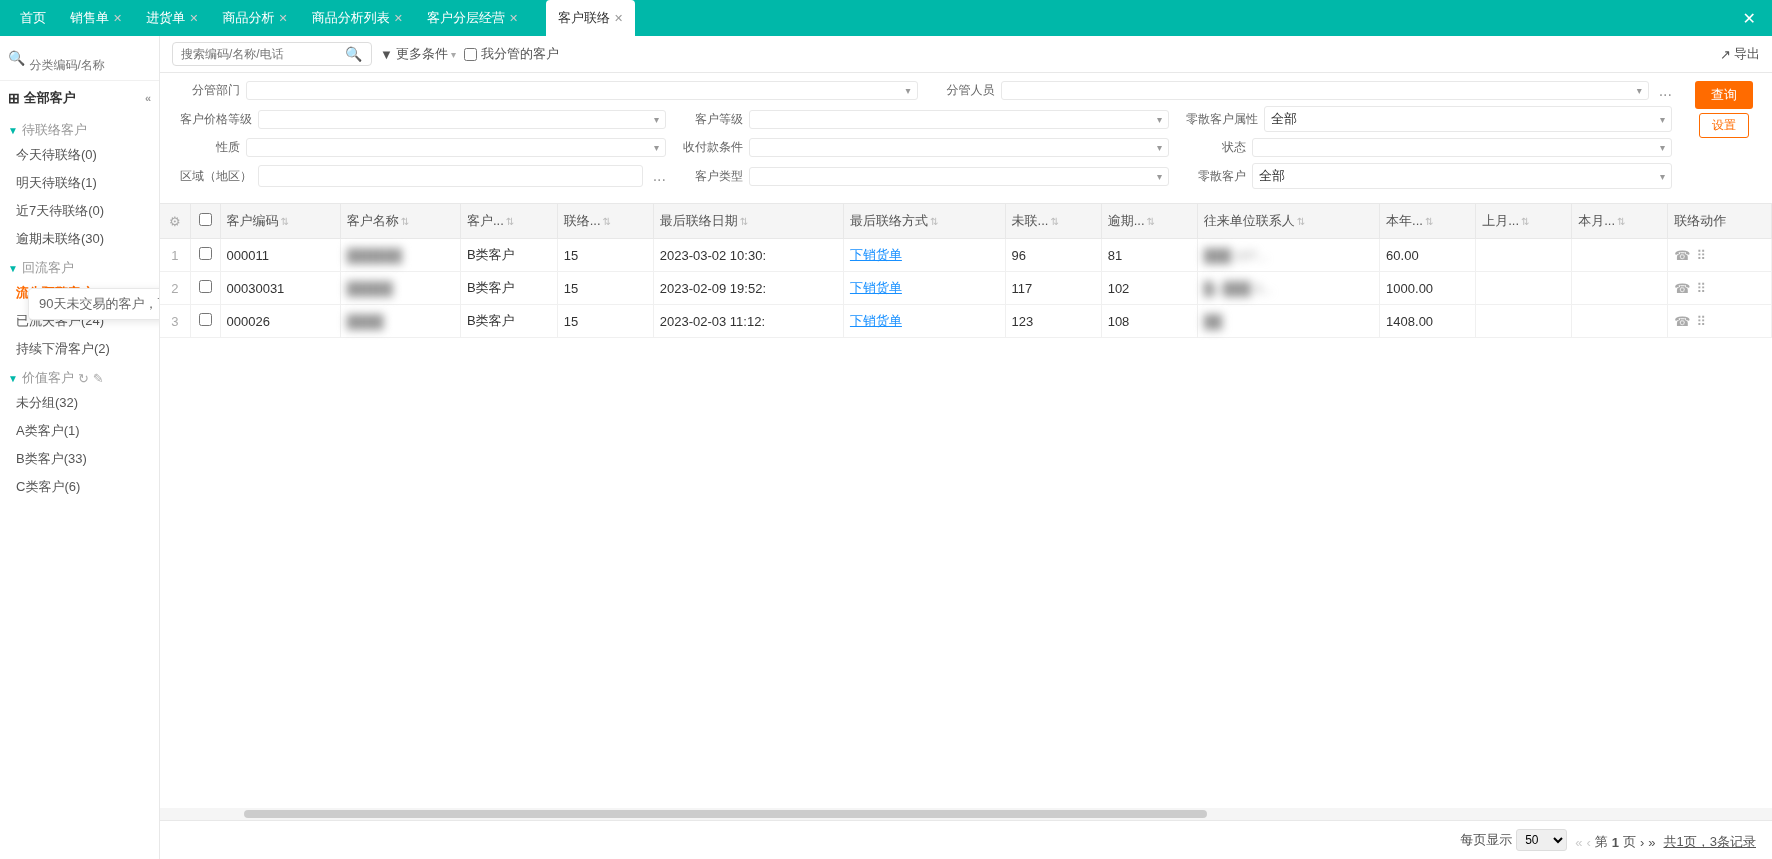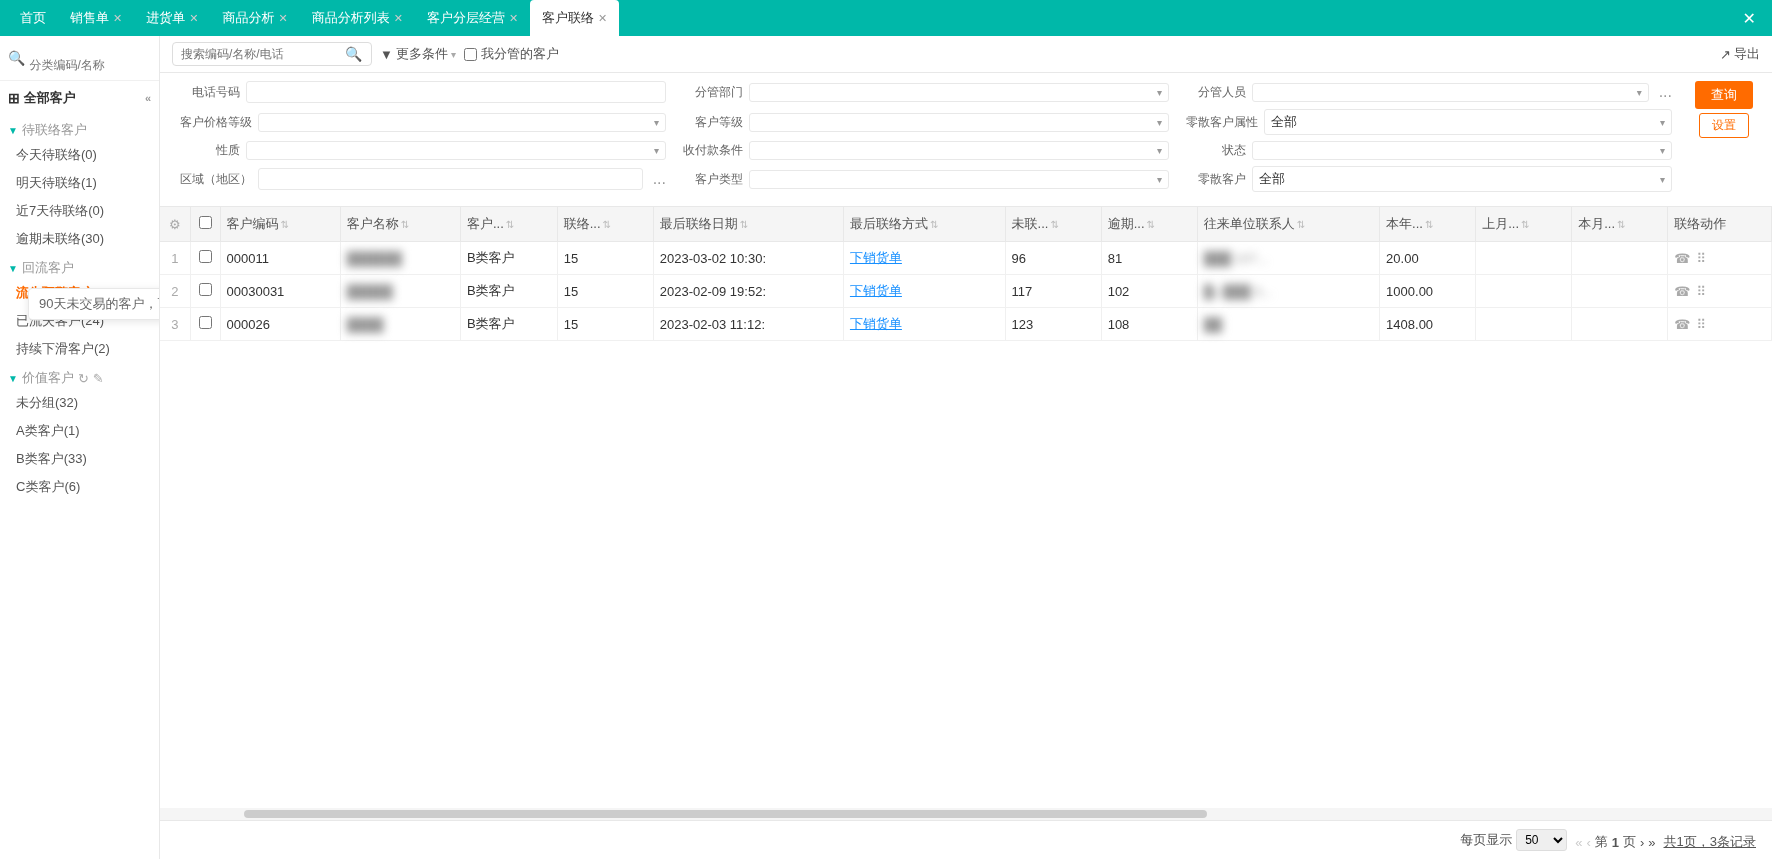--- a/index.html
+++ b/index.html
@@ -21,20 +21,21 @@
       color: #fff;
       cursor: pointer;
       font-size: 13px;
       white-space: nowrap;
       gap: 4px;
     }
     .top-nav .tab.active {
       background: #fff;
       color: #333;
       border-radius: 4px 4px 0 0;
+      margin-left: 16px;
     }
     .top-nav .tab .close-icon { font-size: 11px; color: #ccc; }
     .top-nav .tab.active .close-icon { color: #999; }
     .top-nav .window-close { color: #fff; font-size: 16px; cursor: pointer; padding: 0 8px; }
 
     
     .main-layout {
       display: flex;
       height: calc(100vh - 36px);
       overflow: hidden;
@@ -463,24 +464,20 @@
         <div class="export-btn">
           <span style="font-size:13px;">↗</span>
           <span>导出</span>
         </div>
       </div>
 
       <div class="adv-filter">
         <div style="display:flex;">
           <div style="flex:1;" id="filter-rows-container">
               <div class="filter-row">
-                <div class="filter-cell">
-                  <span class="filter-label">电话号码</span>
-                  <input class="filter-input" style="">
-                </div>
                 <div class="filter-cell">
                   <span class="filter-label">分管部门</span>
                   <div class="filter-select">
                     <span></span>
                     <span class="chevron">▾</span>
                   </div>
                 </div>
                 <div class="filter-cell">
                   <span class="filter-label">分管人员</span>
                   <div class="filter-select">
@@ -592,21 +589,21 @@
                 <td class="checkbox-cell"><input type="checkbox" style=""></td>
                 <td>000011</td>
                 <td><span class="blurred">██████</span></td>
                 <td>B类客户</td>
                 <td>15</td>
                 <td>2023-03-02 10:30:</td>
                 <td><span class="link-text">下销货单</span></td>
                 <td>96</td>
                 <td>81</td>
                 <td><span class="blurred">███ 107...</span></td>
-                <td>20.00</td>
+                <td>60.00</td>
                 <td></td>
                 <td></td>
                 <td>
                   <div class="action-icons">
                     <span>☎</span>
                     <span>⠿</span>
                   </div>
                 </td>
               </tr>
               <tr>

